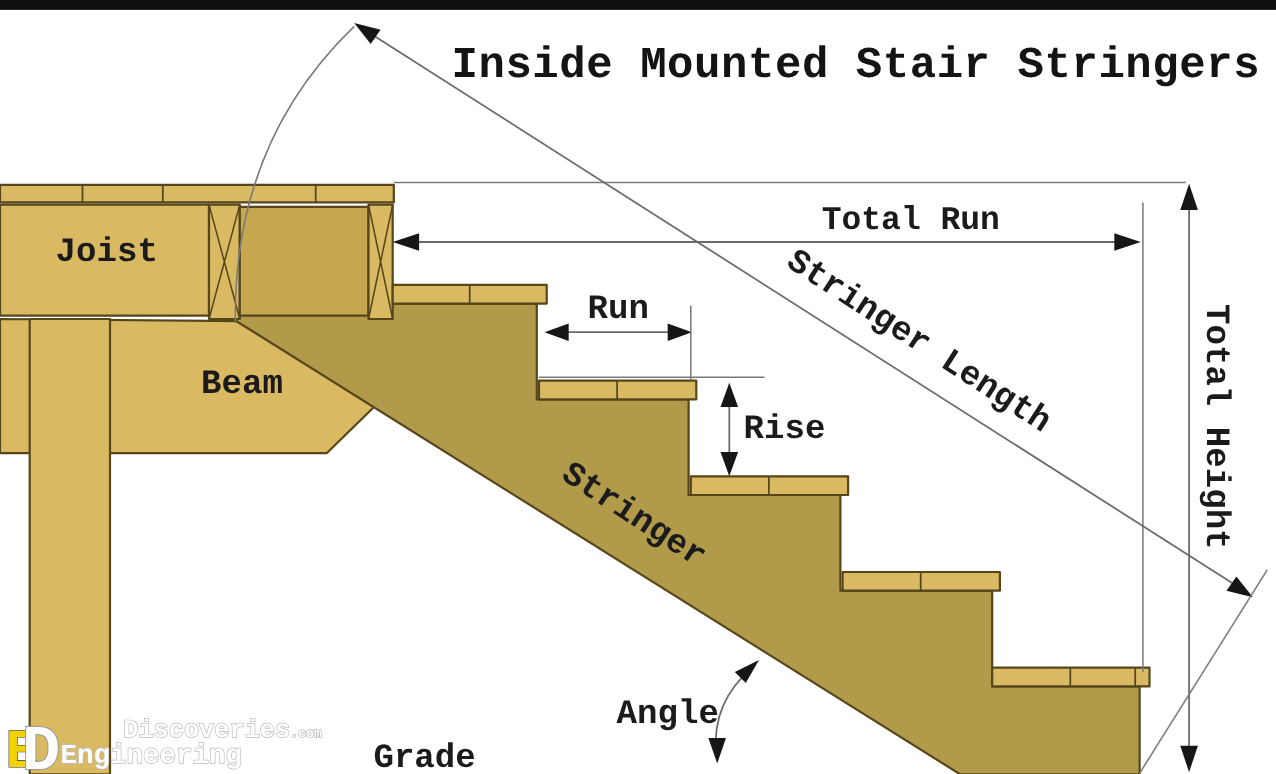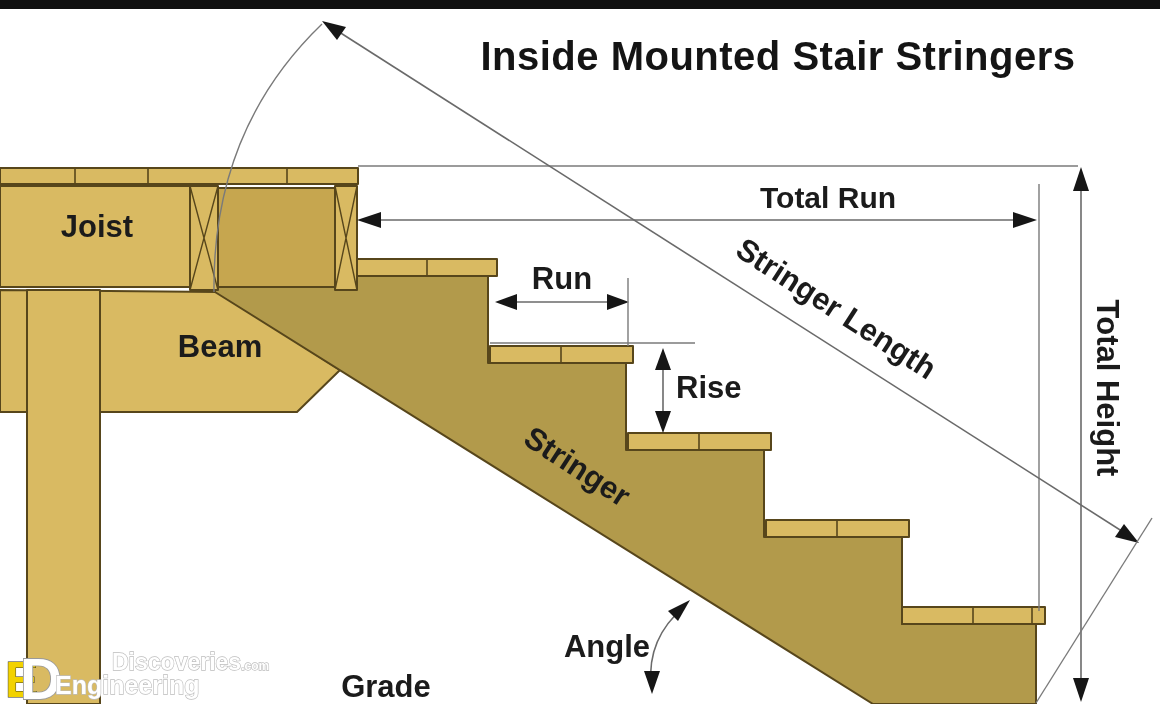--- a/index.html
+++ b/index.html
@@ -1,17 +1,17 @@
 <!DOCTYPE html>
 <html><head>
 <meta charset="utf-8">
 <style>
   html,body{margin:0;padding:0;background:#e8e8e8;}
   .page{position:relative;width:1160px;height:704px;background:#ffffff;overflow:hidden;
-        font-family:Liberation Sans, sans-serif;}
+        font-family:Liberation Mono, monospace;}
   svg{display:block;}
   .wood{stroke:#57461b;stroke-width:2;stroke-linejoin:round;}
   .seam{stroke:#57461b;stroke-width:1.6;}
   .brace{stroke:#57461b;stroke-width:1.4;fill:none;}
   .dim{stroke:#6a6a6a;stroke-width:1.6;fill:none;}
   .dim-thin{stroke:#7a7a7a;stroke-width:1.4;fill:none;}
   .arrow{fill:#161616;stroke:none;}
   .lbl{font-size:31px;font-weight:600;fill:#1b1b1b;}
   .lbl-sm{font-size:30px;font-weight:600;fill:#1b1b1b;}
   .title-txt{font-size:40px;font-weight:700;fill:#141414;letter-spacing:0.5px;}

